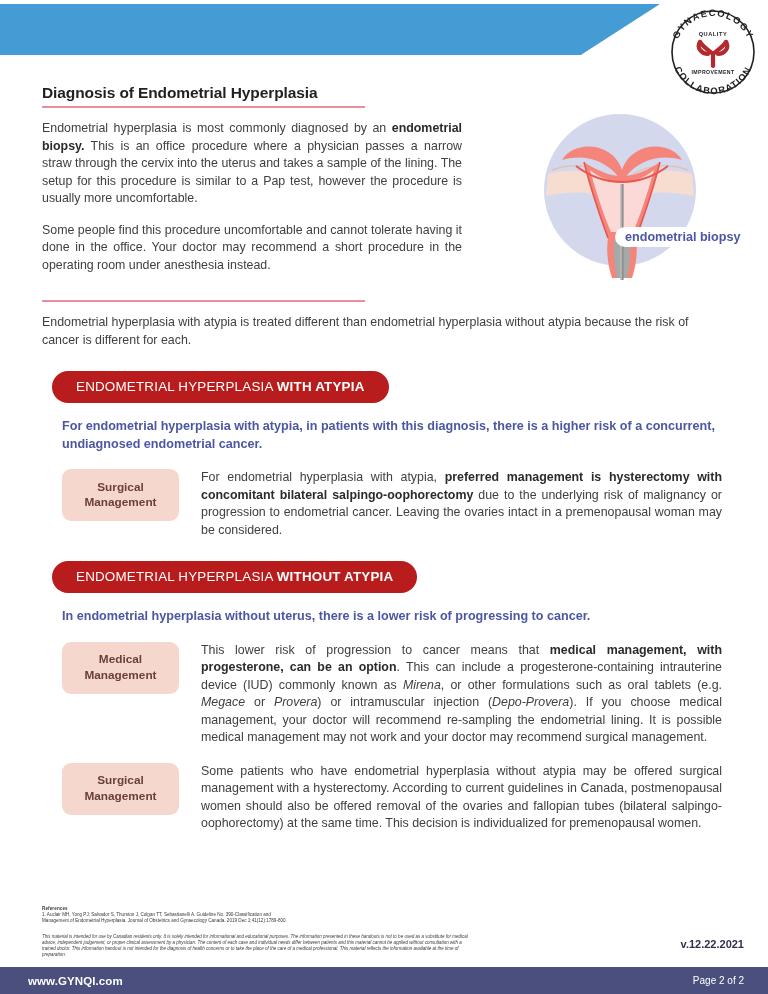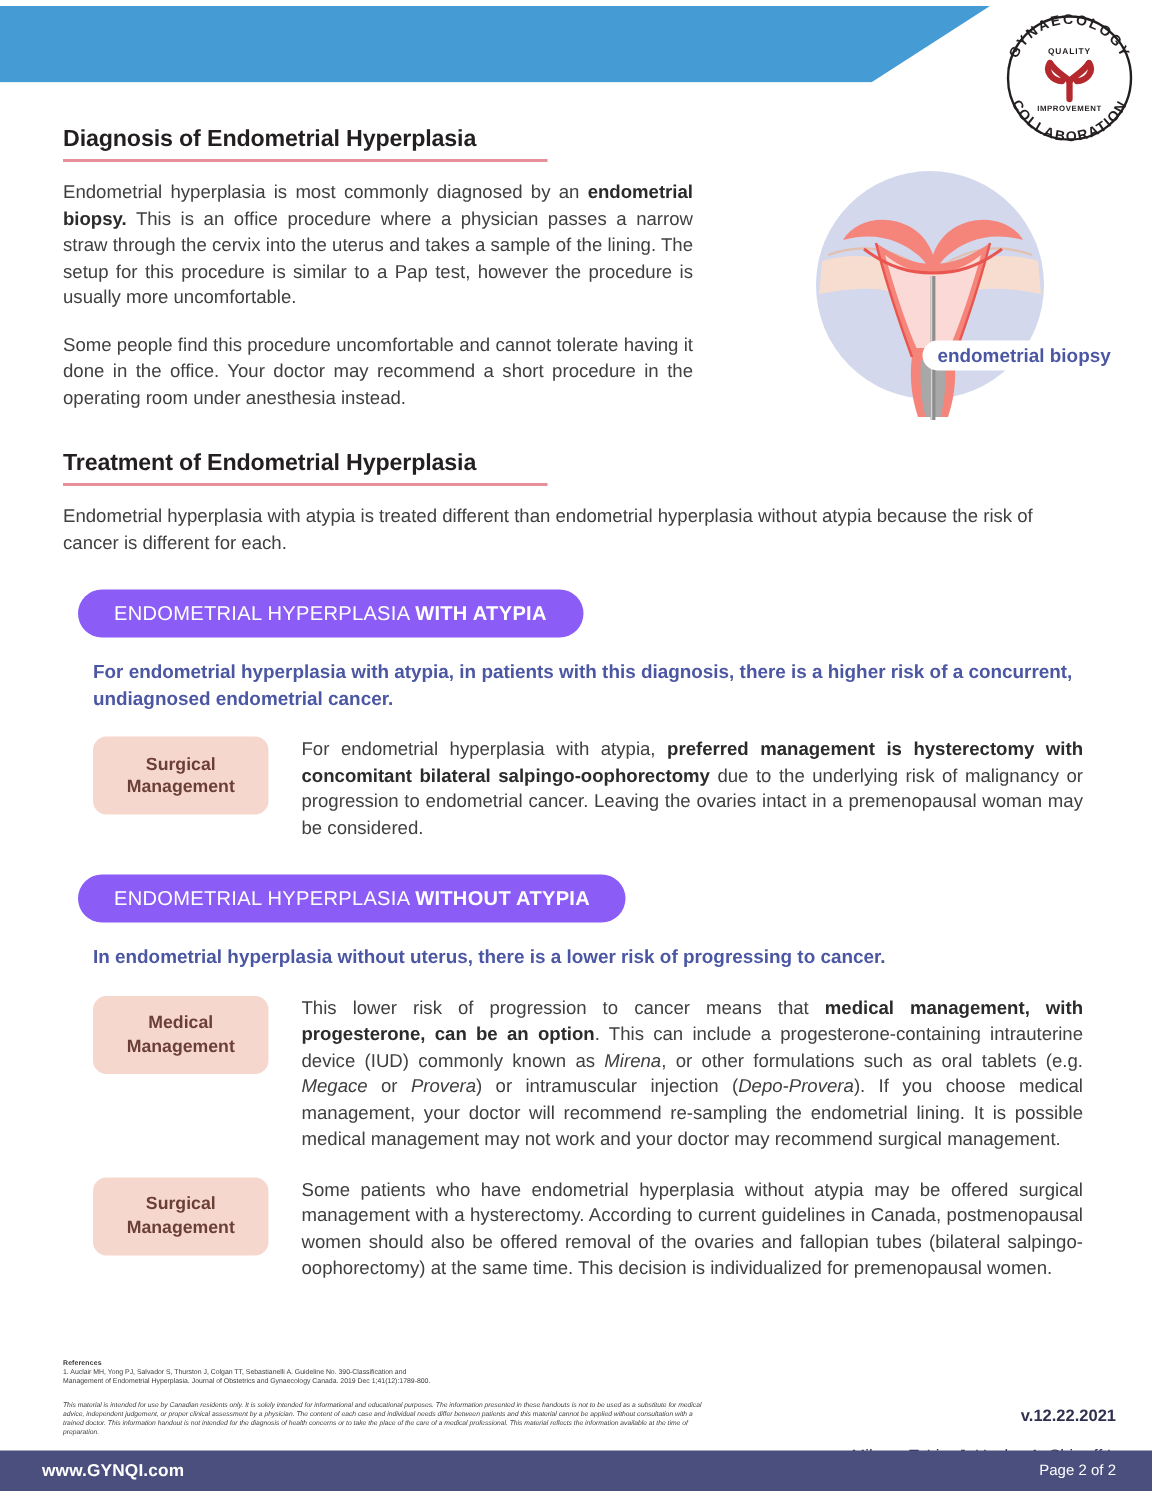--- a/index.html
+++ b/index.html
@@ -101,21 +101,21 @@
     font-size: 12.4px;
     line-height: 17.5px;
     color: #404040;
     margin: 0;
     width: 676px;
   }
 
   
   .pill {
     display: inline-block;
-    background: #8b5cf6;
+    background: #b91c1c;
     color: #ffffff;
     border-radius: 17px;
     padding: 8px 24px 9px 24px;
     font-size: 13.4px;
     letter-spacing: 0.2px;
     margin: 22px 0 0 10px;
   }
   .pill b { font-weight: bold; }
 
   
@@ -311,21 +311,20 @@
           <line x1="89" y1="72" x2="89" y2="168" stroke="#d6d6d6" stroke-width="1"></line>
           <path d="M 52,50 C 58,74 68,104 76,126" stroke="#e8564f" stroke-width="1.6" fill="none"></path>
           <path d="M 128,50 C 122,74 112,104 104,126" stroke="#e8564f" stroke-width="1.6" fill="none"></path>
           <path d="M 44,54 C 60,66 74,70 90,70 C 106,70 120,66 136,54" stroke="#e8564f" stroke-width="2" fill="none"></path>
         </svg>
         <div class="callout-label">endometrial biopsy</div>
       </div>
     </div>
 
     <div class="treat-wrap">
-      <div class="section-heading">Treatment of Endometrial Hyperplasia</div>
       <div class="heading-rule rule-2"></div>
       <p class="treat-intro">Endometrial hyperplasia with atypia is treated different than endometrial hyperplasia without atypia because the risk of cancer is different for each.</p>
 
       
       <div>
         <div class="pill"><span>ENDOMETRIAL HYPERPLASIA </span><b>WITH ATYPIA</b></div>
         <div class="lead-line">For endometrial hyperplasia with atypia, in patients with this diagnosis, there is a higher risk of a concurrent, undiagnosed endometrial cancer.</div>
 
         <div class="mgmt-row">
           <div class="mgmt-label">

